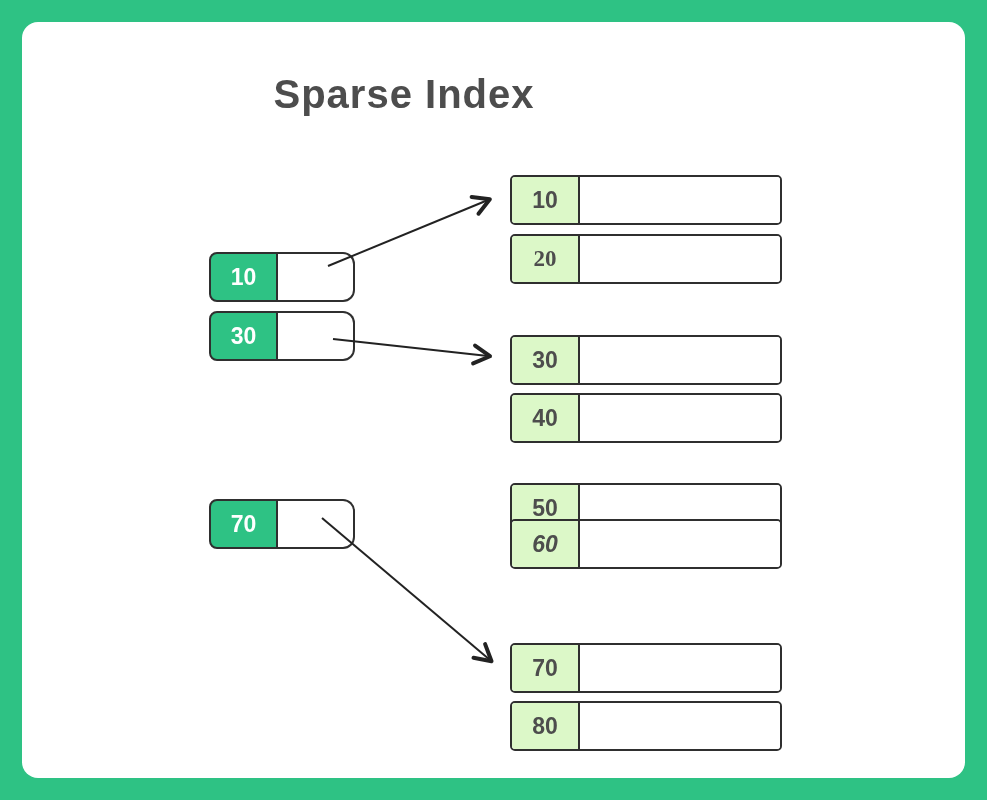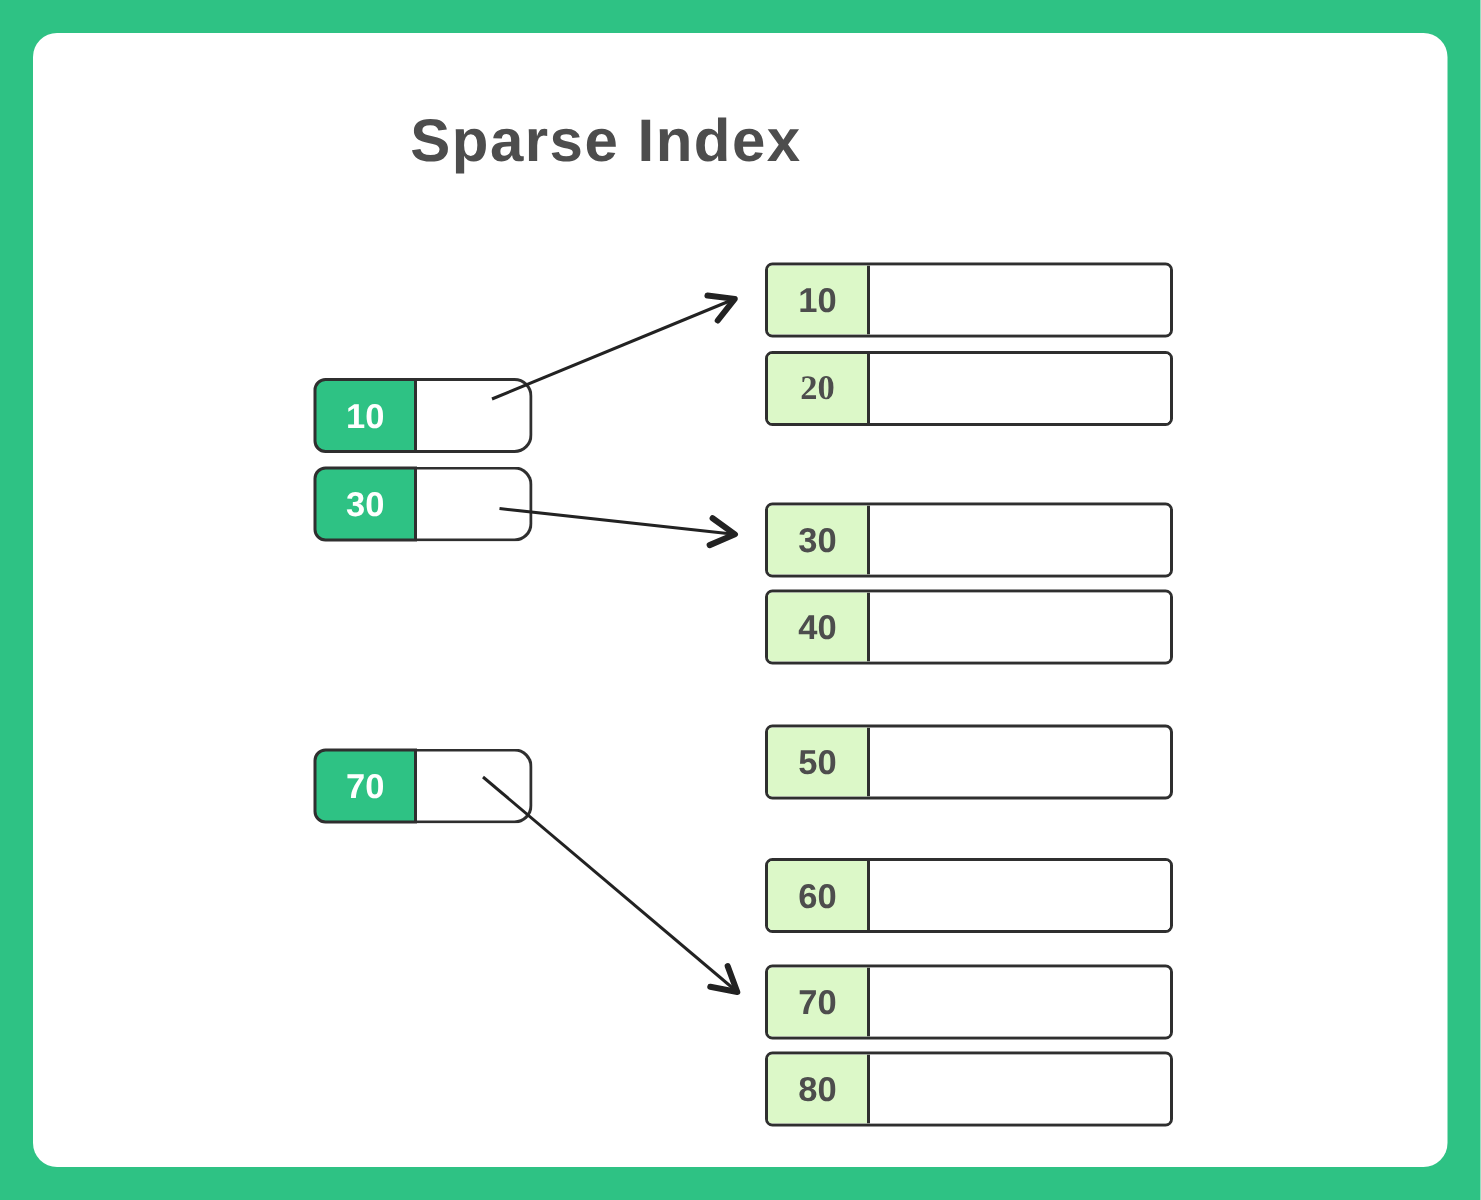--- a/index.html
+++ b/index.html
@@ -70,22 +70,22 @@
     display:flex;
     border:2px solid var(--box-border);
     border-radius:5px;
     background:#ffffff;
     overflow:hidden;
   }
   .data-row.r0{top:175px;}
   .data-row.r1{top:234px;font-family:Liberation Serif, serif;}
   .data-row.r2{top:335px;}
   .data-row.r3{top:393px;justify-content:space-between;}
-  .data-row.r4{top:483px;flex-direction:column;}
-  .data-row.r5{top:572px;}
+  .data-row.r4{top:483px;}
+  .data-row.r5{top:519px;font-style:italic;}
   .data-row.r6{top:643px;}
   .data-row.r7{top:701px;}
   .data-key{
     width:68px;height:100%;
     background:var(--data-key-light-green);
     border-right:2px solid var(--box-border);
     display:flex;align-items:center;justify-content:center;
     font-size:23px;font-weight:700;
     color:var(--key-text-dark);
   }

